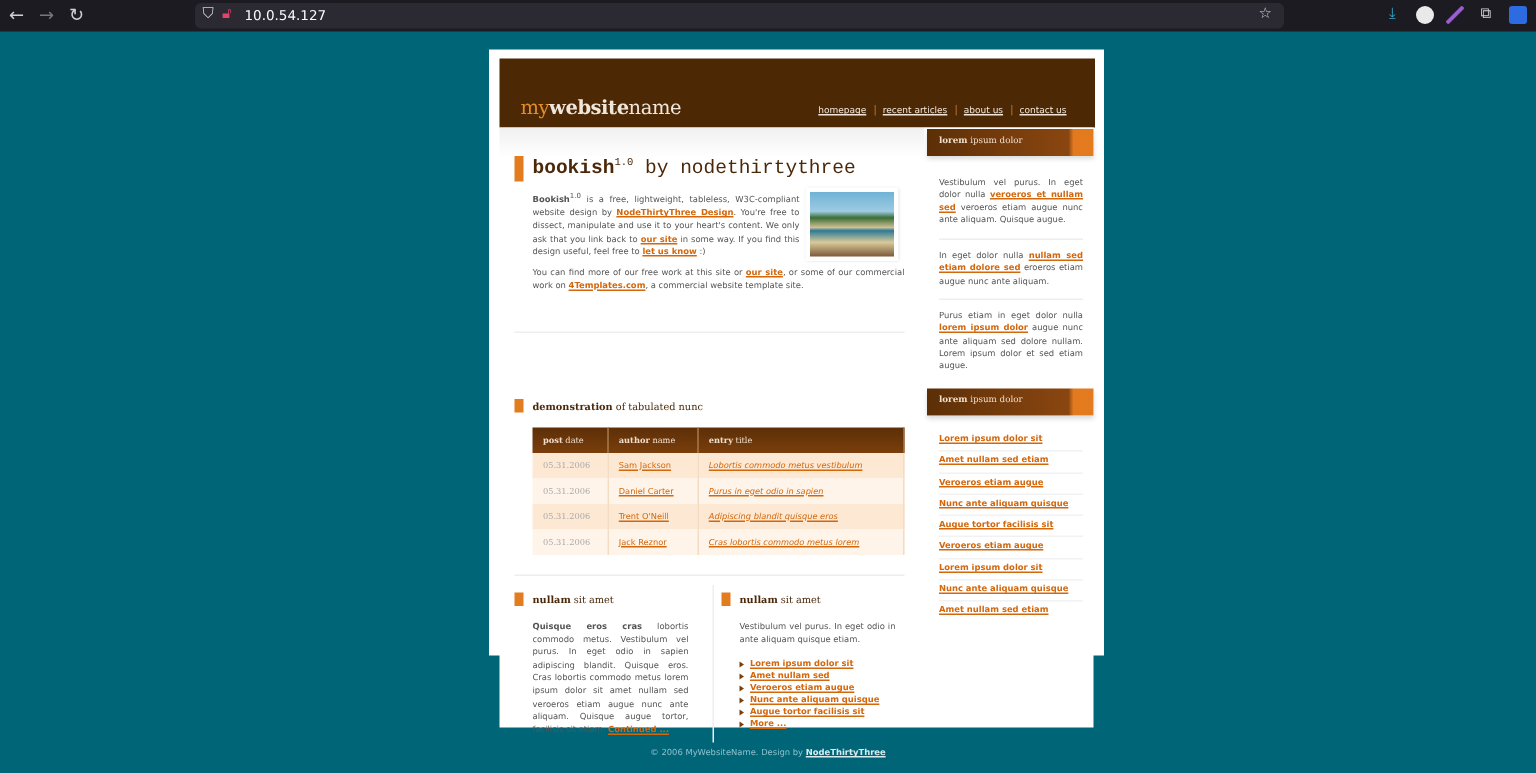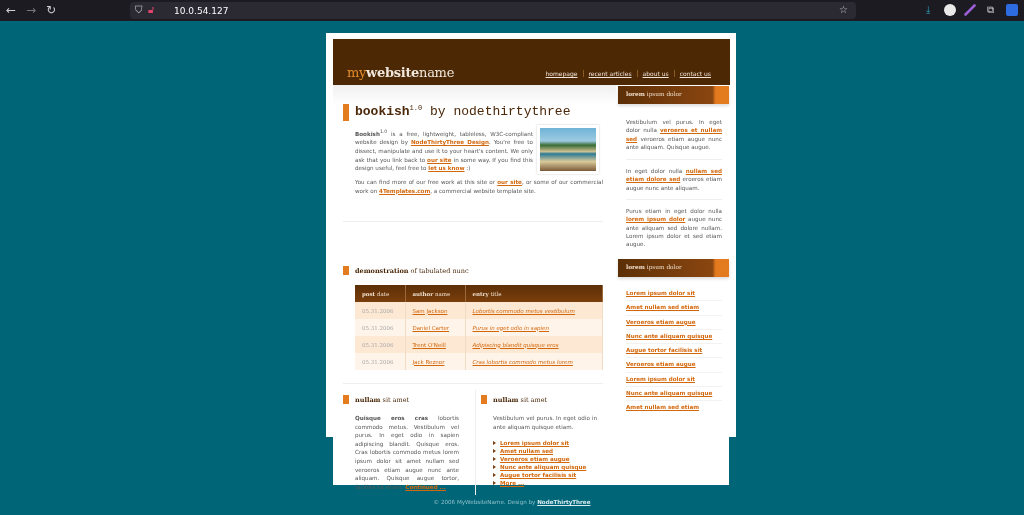--- a/index.html
+++ b/index.html
@@ -1,20 +1,20 @@
 <!DOCTYPE html>
 <html><head>
 <meta charset="utf-8">
 <style>
 *{margin:0;padding:0;box-sizing:border-box}
 body{width:1024px;height:515px;overflow:hidden;background:#016578;font-family:"DejaVu Sans",sans-serif;position:relative}
 .chrome{position:absolute;left:0;top:0;width:1024px;height:21px;background:#1c1b22;display:flex;align-items:center}
 .navbtn{width:18px;height:18px;display:flex;align-items:center;justify-content:center;color:#cfcfd4;font-size:12px;position:absolute;top:1px}
 .urlbar{position:absolute;left:130px;top:2px;width:726px;height:17px;background:#2b2a33;border-radius:4px;display:flex;align-items:center}
-.urltext{color:#fbfbfe;font-size:9px;margin-left:44px}
+.urltext{color:#fbfbfe;font-size:9px;margin-left:33px}
 .icon-s{position:absolute;color:#cfcfd4;font-size:10px}
 .ext{position:absolute;top:4px;width:12px;height:12px;border-radius:2px}
 .page{position:absolute;left:326px;top:33px;width:410px;height:404px;background:#fff}
 .header{position:absolute;left:7px;top:6px;width:397px;height:46px;background:#4d2805}
 .logo{position:absolute;left:14px;top:26px;font-family:"DejaVu Serif",serif;font-size:13px;color:#f0e7dc;letter-spacing:-0.3px}
 .logo .my{color:#e48d2b}
 .logo .web{font-weight:bold}
 .topnav{position:absolute;right:14px;top:31px;display:flex;font-size:6px}
 .topnav a{color:#f2e6da;text-decoration:underline;padding:0 5px;border-left:1px solid #8a5a22}
 .topnav a:first-child{border-left:none}

